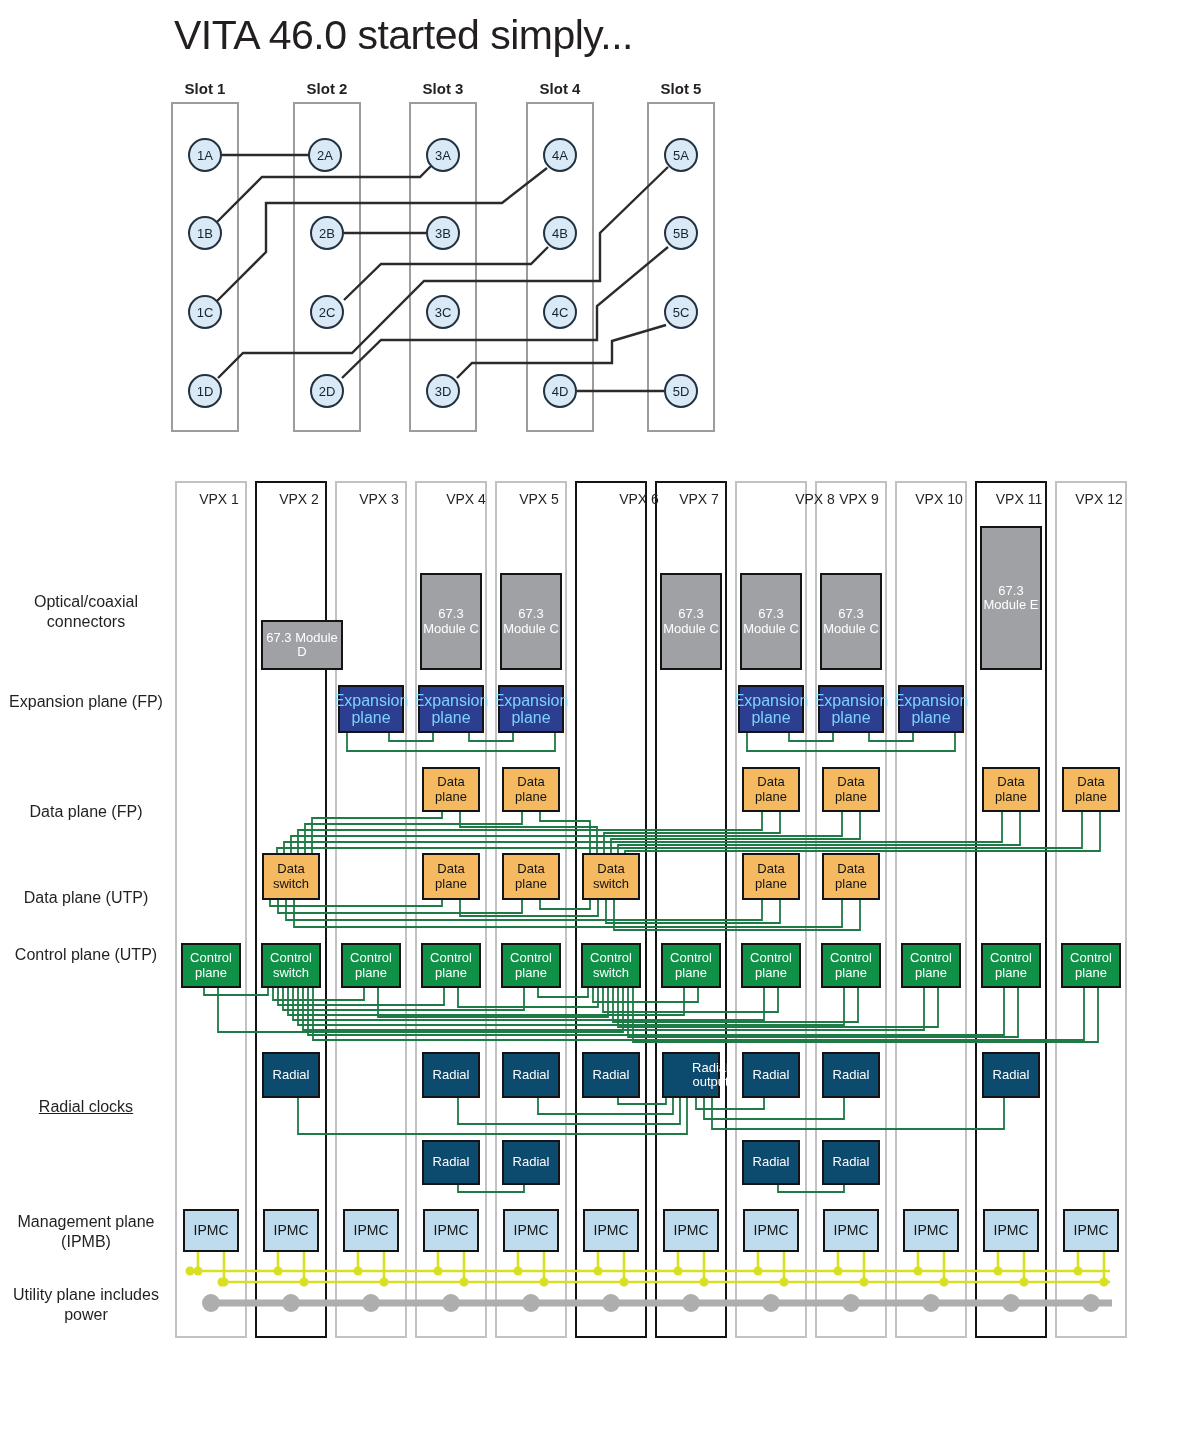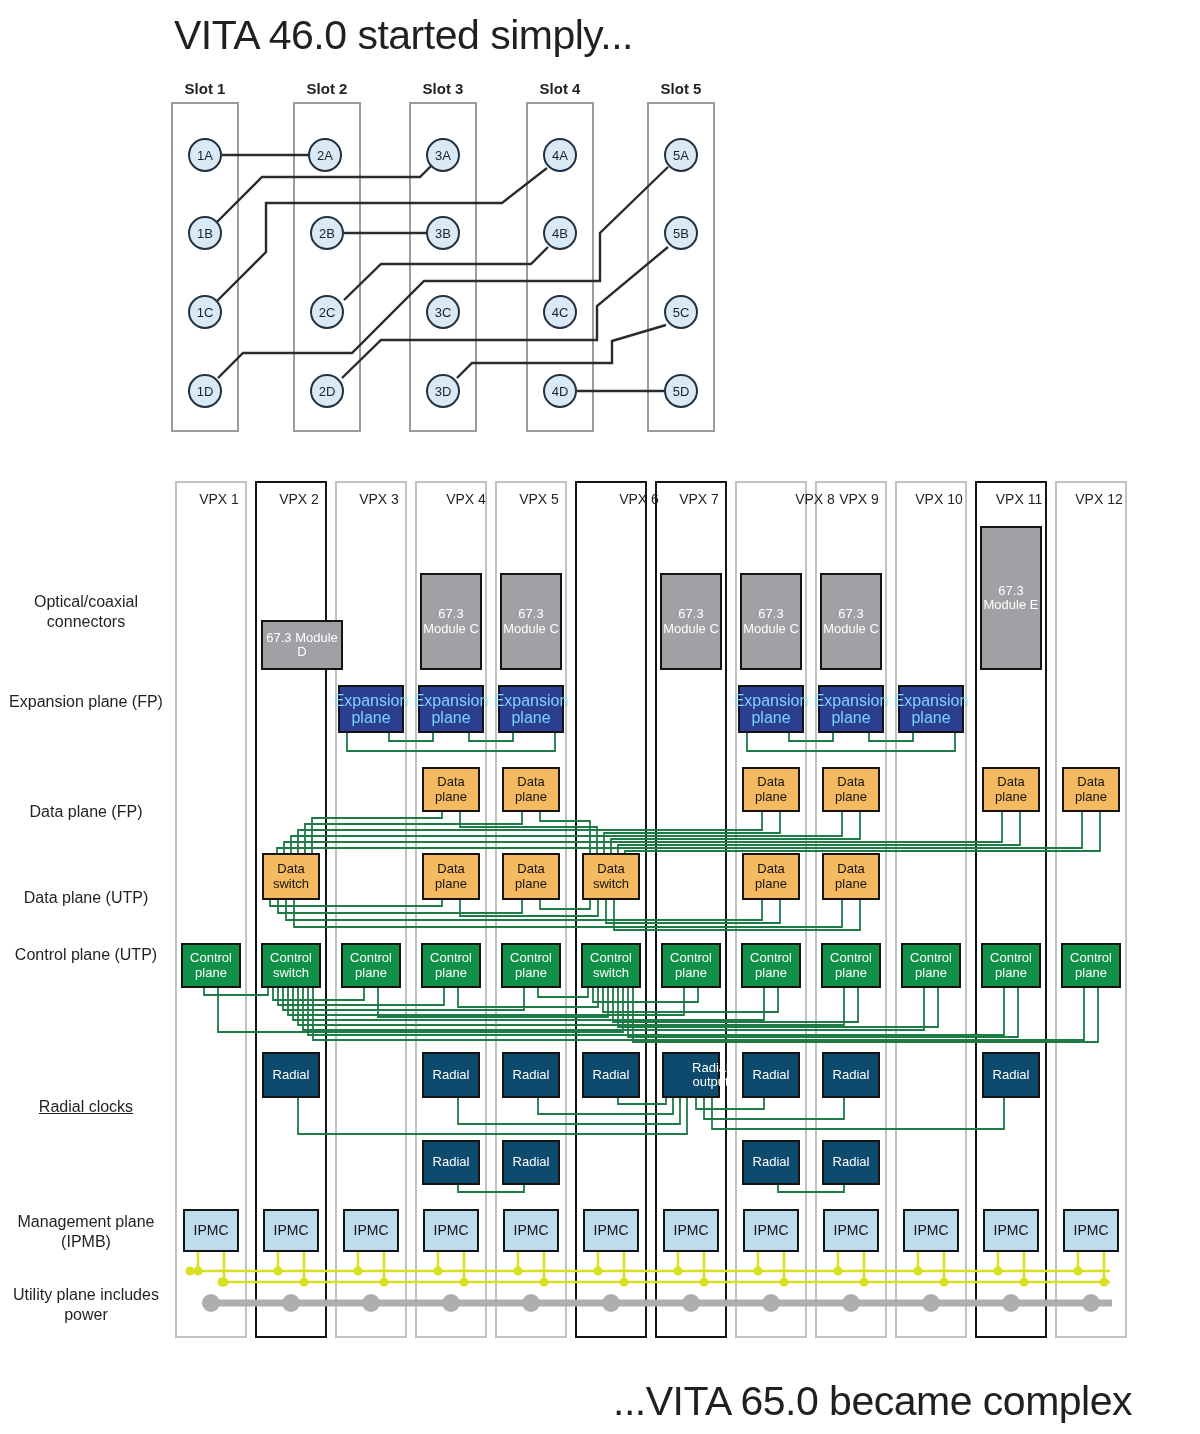--- a/index.html
+++ b/index.html
@@ -281,14 +281,13 @@
       <div class="bbox c-ipmc" style="left: 423px; top: 1209px; width: 56px; height: 43px;">IPMC</div>
       <div class="bbox c-ipmc" style="left: 503px; top: 1209px; width: 56px; height: 43px;">IPMC</div>
       <div class="bbox c-ipmc" style="left: 583px; top: 1209px; width: 56px; height: 43px;">IPMC</div>
       <div class="bbox c-ipmc" style="left: 663px; top: 1209px; width: 56px; height: 43px;">IPMC</div>
       <div class="bbox c-ipmc" style="left: 743px; top: 1209px; width: 56px; height: 43px;">IPMC</div>
       <div class="bbox c-ipmc" style="left: 823px; top: 1209px; width: 56px; height: 43px;">IPMC</div>
       <div class="bbox c-ipmc" style="left: 903px; top: 1209px; width: 56px; height: 43px;">IPMC</div>
       <div class="bbox c-ipmc" style="left: 983px; top: 1209px; width: 56px; height: 43px;">IPMC</div>
       <div class="bbox c-ipmc" style="left: 1063px; top: 1209px; width: 56px; height: 43px;">IPMC</div>
     </div>
-  <div class="title" id="bottom-title">...VITA 65.0 became complex</div>
 </div>
 
 </body></html>

